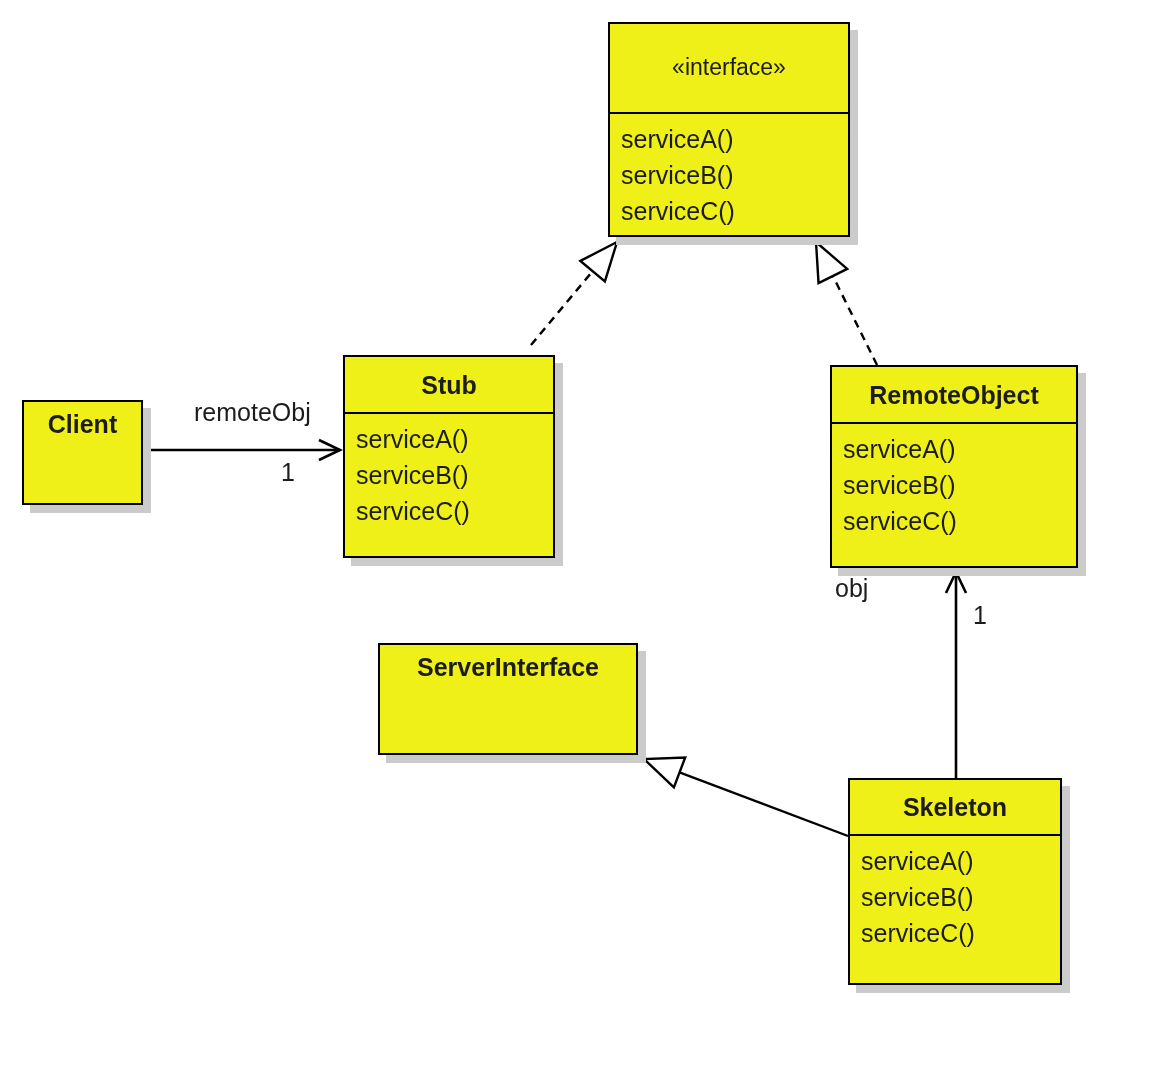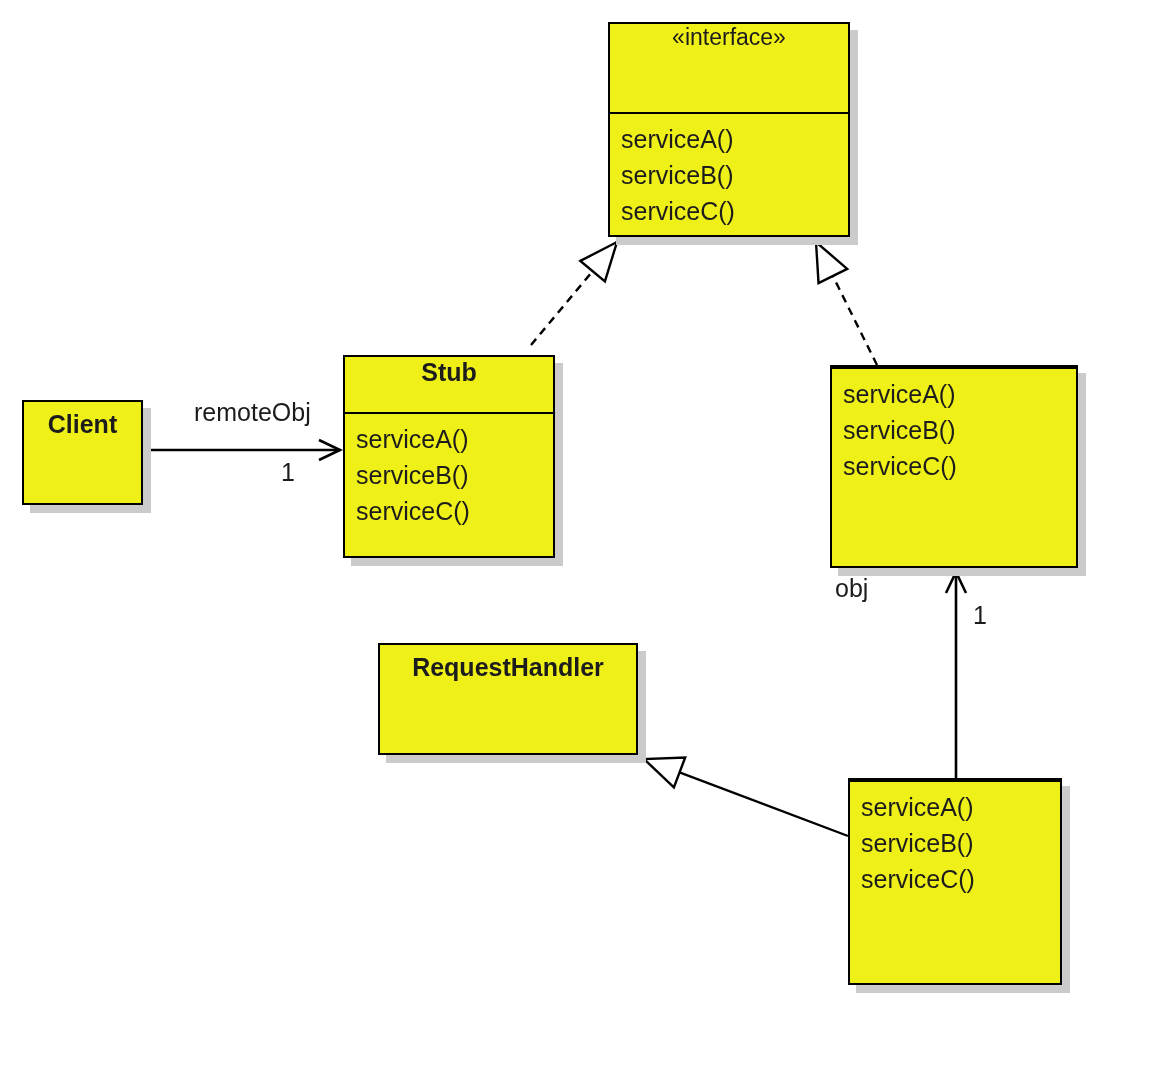--- a/index.html
+++ b/index.html
@@ -9,21 +9,21 @@
     font-family:"Liberation Sans", sans-serif; color:#1c1c1c;
   }
   .edges-layer { position:absolute; left:0; top:0; z-index:1; }
   .uml-class {
     position:absolute; z-index:2;
     background:var(--box-fill,#f0f019);
     border:2px solid var(--box-border,#000);
     box-shadow:8px 8px 0 var(--shadow,#cccccc);
   }
   .uml-head {
-    display:flex; flex-direction:column; justify-content:space-between;
+    display:flex; flex-direction:column; justify-content:center;
     text-align:center;
   }
   .uml-head.h2line { height:88px; }
   .uml-head.h1line { height:55px; }
   .uml-stereotype { font-size:23px; font-weight:normal; line-height:1.2; }
   .uml-name { font-size:25px; font-weight:bold; line-height:1.2; }
   .uml-sep { border-top:2px solid var(--box-border,#000); }
   .uml-methods { padding:7px 11px 0 11px; font-size:25px; line-height:1.44; }
   .name-only { padding-top:7px; text-align:center; }
   .edge-label { position:absolute; z-index:3; font-size:25px; white-space:nowrap; }
@@ -70,37 +70,43 @@
   </div>
   <div class="uml-sep"></div>
   <div class="uml-methods">
     <div>serviceA()</div>
     <div>serviceB()</div>
     <div>serviceC()</div>
   </div>
 </div>
 
 <div class="uml-class" style="left:830px; top:365px; width:248px; height:203px;">
+  <div class="uml-head h1line">
+    <div class="uml-name">RemoteObject</div>
+  </div>
   <div class="uml-sep"></div>
   <div class="uml-methods">
     <div>serviceA()</div>
     <div>serviceB()</div>
     <div>serviceC()</div>
   </div>
 </div>
 
 <div class="uml-class name-only" style="left:22px; top:400px; width:121px; height:105px;">
   <div class="uml-name">Client</div>
 </div>
 
 <div class="uml-class name-only" style="left:378px; top:643px; width:260px; height:112px;">
-  <div class="uml-name">RequestHandler</div>
+  <div class="uml-name">ServerInterface</div>
 </div>
 
 <div class="uml-class" style="left:848px; top:778px; width:214px; height:207px;">
+  <div class="uml-head h1line" style="height:54px;">
+    <div class="uml-name">Skeleton</div>
+  </div>
   <div class="uml-sep"></div>
   <div class="uml-methods">
     <div>serviceA()</div>
     <div>serviceB()</div>
     <div>serviceC()</div>
   </div>
 </div>
 
 <div class="edge-label" style="left:186px; top:398px;margin-left:8px;">remoteObj</div>
 <div class="edge-label" style="left:281px; top:458px;">1</div>

